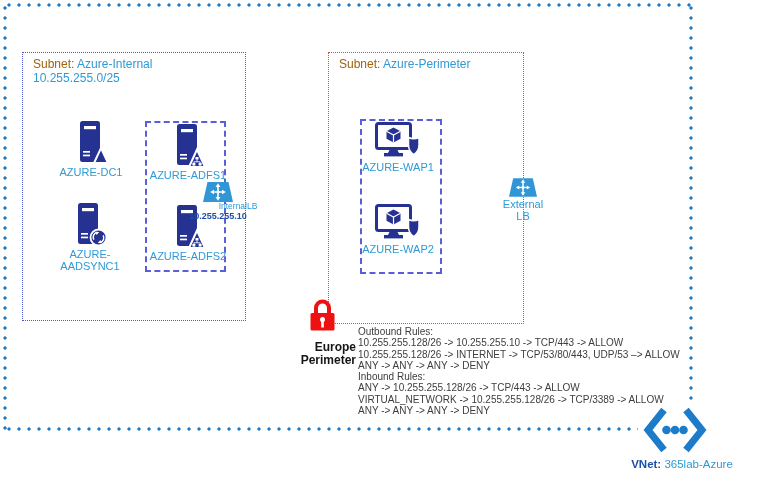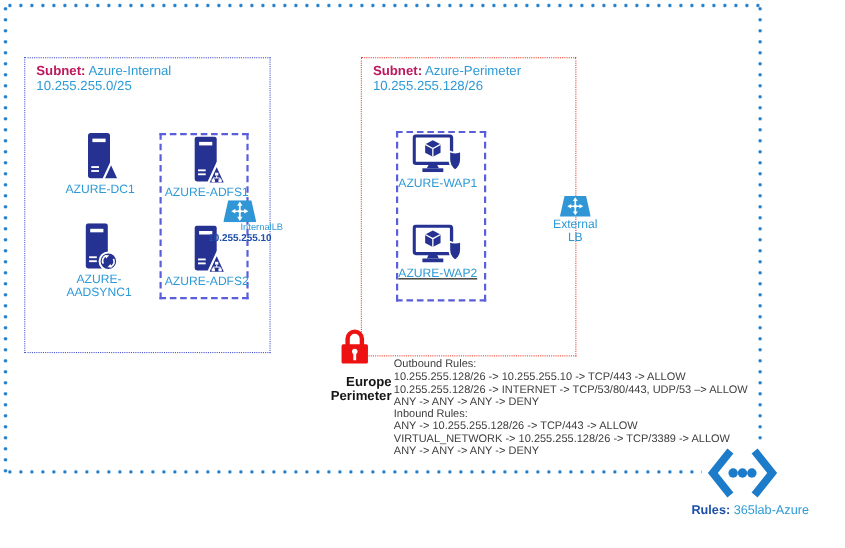--- a/index.html
+++ b/index.html
@@ -12,21 +12,21 @@
     background-image:radial-gradient(circle, #1d7cc9 1.5px, transparent 1.7px);
     background-size:10px 4px; background-repeat:repeat-x; }
   .dots-v { position:absolute; width:4px;
     background-image:radial-gradient(circle, #1d7cc9 1.5px, transparent 1.7px);
     background-size:4px 10px; background-repeat:repeat-y; }
 
   .subnet-box { position:absolute; padding:5px 10px; }
   .subnet-box.blue { border:1px dotted #4d58d2; }
   .subnet-box.red  { border:1px dotted #f04434; }
   .subnet-title { font-size:12px; line-height:13.5px; color:#2e9ad6; white-space:nowrap; }
-  .subnet-title b { color:#be185d; font-weight:bold; }
+  .subnet-title b { color:#a16207; font-weight:normal; }
 
   .group-box { position:absolute; border:2px dashed #5a5ed9; }
 
   .node { position:absolute; text-align:center; }
   .node-label { font-size:11px; line-height:11.5px; color:#2e9ad6; white-space:pre-line; margin-top:2px; }
 
   .lb { position:absolute; text-align:center; }
   .lb-label-sm { font-size:8.5px; line-height:9px; color:#2e9ad6; white-space:nowrap;padding-left:40px; }
   .lb-ip { font-size:9px; line-height:10px; color:#1d4fa8; font-weight:bold; white-space:nowrap;text-align:center; }
   .lb-label-lg { font-size:11px; line-height:11.5px; color:#2e9ad6; }
@@ -59,21 +59,20 @@
       <span>Azure-Internal</span>
     </div>
     <div class="subnet-title">10.255.255.0/25</div>
   </div>
 
   <div class="subnet-box red" style="left:328px; top:52px; width:196px; height:272px;">
     <div class="subnet-title">
       <b>Subnet:</b>
       <span>Azure-Perimeter</span>
     </div>
-    <div class="subnet-title">10.255.255.128/26</div>
   </div>
 
   <div class="group-box" style="left:145px; top:121px; width:81px; height:151px;"></div>
 
   <div class="group-box" style="left:360px; top:119px; width:82px; height:155px;"></div>
 
   <div class="node" style="left:49px; top:121px; width:84px;">
     <svg width="34" height="44" viewBox="0 0 34 44" style="margin:0 auto;">
       <rect x="6" y="0" width="20" height="41" rx="2.5" fill="#253292"></rect>
       <rect x="10" y="5" width="12" height="3.2" fill="#fff"></rect>
@@ -135,21 +134,21 @@
       <rect x="1.5" y="1.5" width="34" height="25" rx="2" fill="#fff" stroke="#253292" stroke-width="3"></rect>
       <polygon points="18.5,5.5 25.5,9.2 25.5,16.8 18.5,20.5 11.5,16.8 11.5,9.2" fill="#253292"></polygon>
       <path d="M11.5 9.2 L18.5 13 L25.5 9.2 M18.5 13 L18.5 20.5" fill="none" stroke="#fff" stroke-width="1.2"></path>
       <polygon points="15,27 22,27 24,31 13,31" fill="#253292"></polygon>
       <rect x="9" y="31" width="19" height="3.4" fill="#253292"></rect>
       <path d="M33.5 15.5 c3.5 1.6 7 1.6 10.5 0 l0 7.3 c0 5.5 -3.5 8.8 -5.25 9.9 c-1.75 -1.1 -5.25 -4.4 -5.25 -9.9 Z" fill="#253292" stroke="#fff" stroke-width="1.5"></path>
     </svg>
     <div class="node-label">AZURE-WAP1</div>
   </div>
 
-  <div class="node" style="left:358px; top:204px; width:80px;text-decoration:underline;">
+  <div class="node" style="left:358px; top:204px; width:80px;">
     <svg width="46" height="38" viewBox="0 0 46 38" style="margin:0 auto;">
       <rect x="1.5" y="1.5" width="34" height="25" rx="2" fill="#fff" stroke="#253292" stroke-width="3"></rect>
       <polygon points="18.5,5.5 25.5,9.2 25.5,16.8 18.5,20.5 11.5,16.8 11.5,9.2" fill="#253292"></polygon>
       <path d="M11.5 9.2 L18.5 13 L25.5 9.2 M18.5 13 L18.5 20.5" fill="none" stroke="#fff" stroke-width="1.2"></path>
       <polygon points="15,27 22,27 24,31 13,31" fill="#253292"></polygon>
       <rect x="9" y="31" width="19" height="3.4" fill="#253292"></rect>
       <path d="M33.5 15.5 c3.5 1.6 7 1.6 10.5 0 l0 7.3 c0 5.5 -3.5 8.8 -5.25 9.9 c-1.75 -1.1 -5.25 -4.4 -5.25 -9.9 Z" fill="#253292" stroke="#fff" stroke-width="1.5"></path>
     </svg>
     <div class="node-label">AZURE-WAP2</div>
   </div>
@@ -208,17 +207,17 @@
   </div>
 
   <svg class="abs" style="left:642px; top:404px;" width="66" height="52" viewBox="0 0 66 52">
     <polyline points="22,6 6,26 22,46" fill="none" stroke="#1d7cc9" stroke-width="7"></polyline>
     <polyline points="44,6 60,26 44,46" fill="none" stroke="#1d7cc9" stroke-width="7"></polyline>
     <circle cx="24.5" cy="26" r="4.3" fill="#1d7cc9"></circle>
     <circle cx="33" cy="26" r="4.3" fill="#1d7cc9"></circle>
     <circle cx="41.5" cy="26" r="4.3" fill="#1d7cc9"></circle>
   </svg>
   <div class="vnet-label">
-    <b>Rules:</b>
+    <b>VNet:</b>
     <span>365lab-Azure</span>
   </div>
 
 </div>
 
 </body></html>

